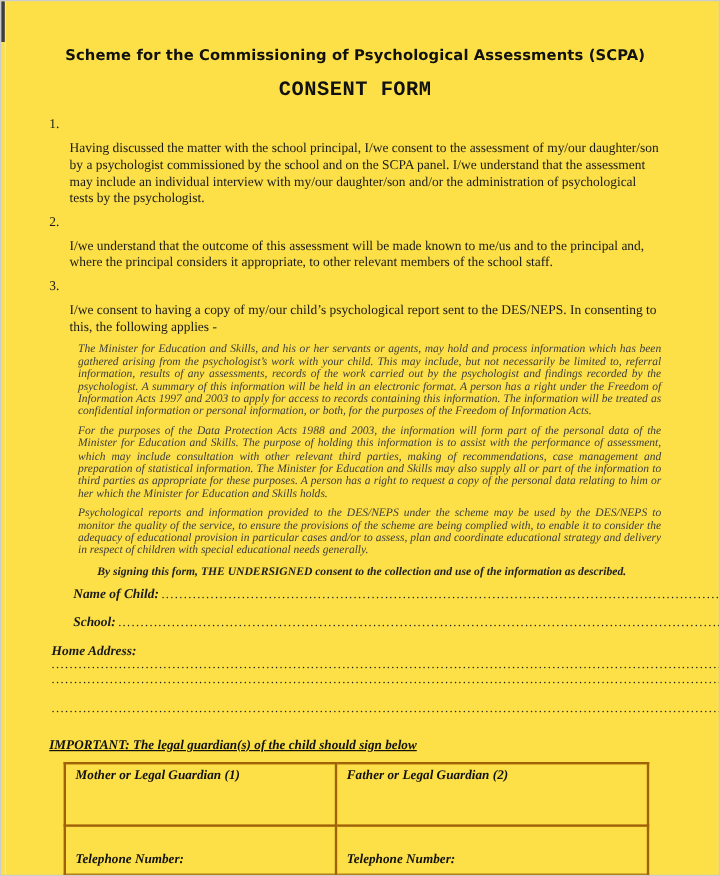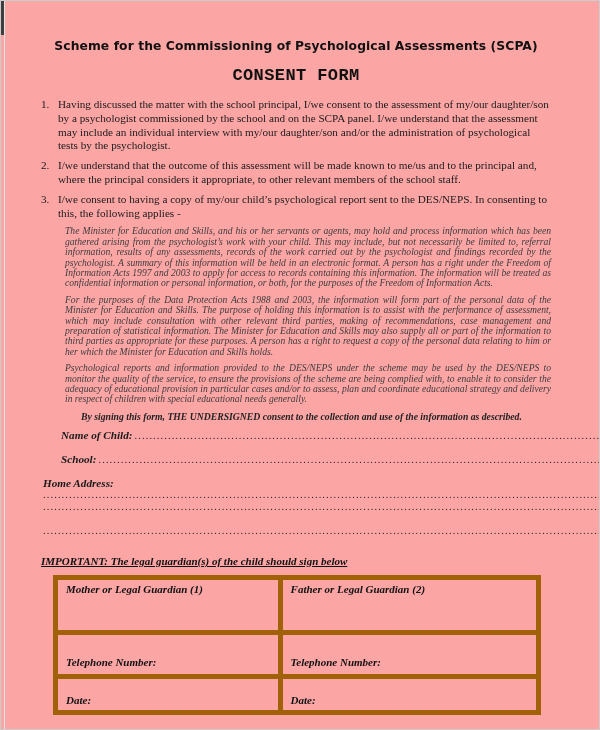--- a/index.html
+++ b/index.html
@@ -1,20 +1,20 @@
 <!DOCTYPE html>
 <html><head>
 <meta charset="utf-8">
 <style>
   html,body{margin:0;padding:0;background:#ffffff;}
   .page{
     position:relative;
     width:600px;height:730px;
     box-sizing:border-box;
-    background:#fca5a5;
+    background:#fde047;
     border:1px solid #cccccc;
     padding:38px 48px 0 40px;
     font-family:"Liberation Serif", serif;
     color:#1a1a1a;
     overflow:hidden;
   }
   .edge-line{position:absolute;left:3px;top:0;bottom:0;width:1px;background:#e2e2e2;}
   .scan-mark{position:absolute;left:0;top:0;width:3px;height:34px;background:#3f3f3f;}
 
   .doc-title{
@@ -34,21 +34,21 @@
     font-size:17px;
     line-height:20px;
     text-align:center;
     letter-spacing:0.4px;
     color:#111;
   }
 
   .consent-list{margin-top:12px;}
   .item{display:flex;margin-bottom:6px;font-size:11.2px;line-height:13.8px;}
   .item .num{flex:0 0 17px;}
-  .item .txt{flex:1;}
+  .item .txt{flex:1;margin-top:20px;}
 
   .legal{margin:2px 0 0 24px;}
   .legal p{
     margin:0 0 6px 0;
     font-style:italic;
     font-size:9.6px;
     line-height:10.4px;
     text-align:justify;
     color:#3d3d3d;
   }
@@ -87,21 +87,21 @@
     color:#111;
   }
 
   .sig-table{
     margin:7px 0 0 12px;
     width:488px;
     border-collapse:collapse;
     table-layout:fixed;
   }
   .sig-table td{
-    border:5px solid #a16207;
+    border:2px solid #a16207;
     font-size:11px;
     font-weight:bold;
     font-style:italic;
     color:#111;
     padding:3px 8px;
     overflow:hidden;
   }
   .sig-table col.c1{width:46.5%;}
   .sig-table col.c2{width:53.5%;}
   td.head-cell{height:44px;vertical-align:top;}

